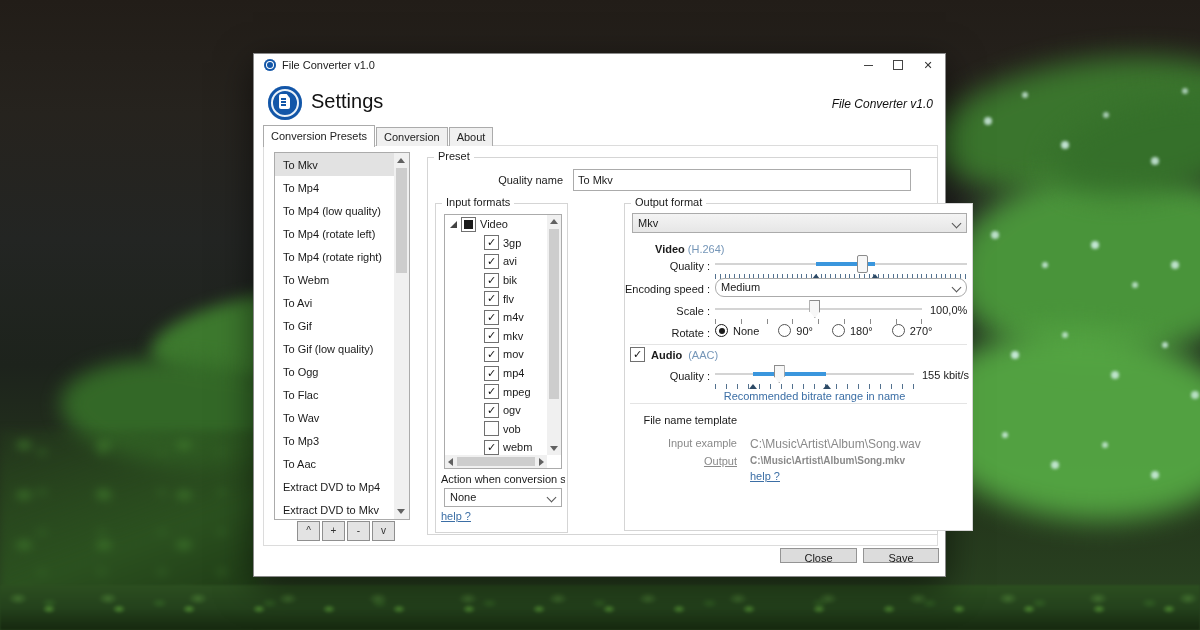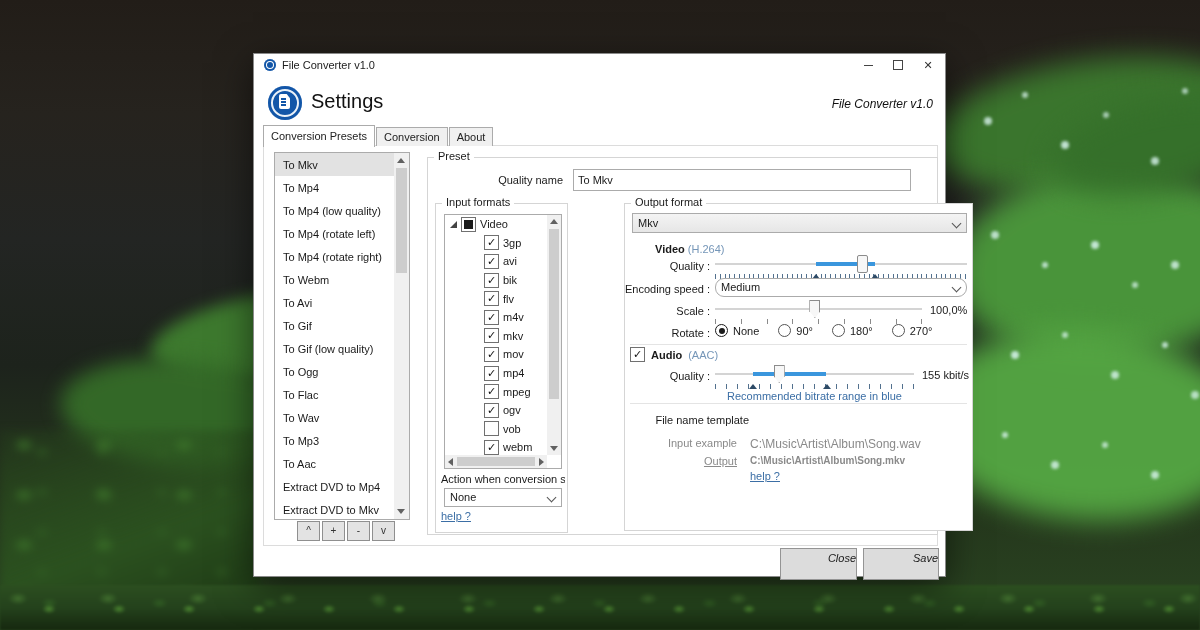--- a/index.html
+++ b/index.html
@@ -136,22 +136,22 @@
   .radio.sel::after{content:"";position:absolute;left:2.5px;top:2.5px;width:6px;height:6px;border-radius:50%;background:#1a1a1a;}
   .radio-item{display:flex;align-items:center;gap:5px;color:#1a1a1a;}
 
   .codec{color:#7596b8;}
   .bold{font-weight:bold;}
   .link{color:#3b6ea5;text-decoration:underline;}
   .hint-blue{color:#3b6ea5;}
   .gray-txt{color:#8a8a8a;}
   .sep{position:absolute;left:5px;right:5px;height:1px;background:#e4e4e4;}
 
-  .footer-btn{position:absolute;height:32px;border:1px solid #949494;background:#dcdcdc;
-    text-align:right;line-height:19px;font-size:11px;color:#1a1a1a;box-sizing:border-box;font-style:italic;}
+  .footer-btn{position:absolute;height:15px;border:1px solid #949494;background:#dcdcdc;
+    text-align:center;line-height:19px;font-size:11px;color:#1a1a1a;box-sizing:border-box;}
 </style>
 </head>
 <body>
 
 <div class="stage">
   <div class="bg-base"></div>
   <div class="leaf leaf5"></div>
   <div class="leaf leaf6"></div>
   <div class="leaf leaf1"></div>
   <div class="leaf leaf2"></div>
@@ -366,25 +366,25 @@
           <span class="label-r" style="left:0;width:85px;top:166px;">Quality :</span>
           <div class="slider pent has-range" style="left: 90px; top: 161px; width: 199px; --thumb: 32%; --b0: 19%; --b1: 56%;">
             <span class="track"></span>
             <span class="range"></span>
             <span class="thumb"></span>
           </div>
           <div class="ticks med" style="left:90px;top:180px;width:199px;"></div>
           <span class="tickmark" style="left:124px;top:180px;"></span>
           <span class="tickmark" style="left:198px;top:180px;"></span>
           <span style="position:absolute;left:297px;top:165px;">155 kbit/s</span>
-          <div class="hint-blue" style="position:absolute;left:90px;top:186px;width:199px;text-align:center;">Recommended bitrate range in blue</div>
+          <div class="hint-blue" style="position:absolute;left:90px;top:186px;width:199px;text-align:center;">Recommended bitrate range in name</div>
 
           <div class="sep" style="top:199px;"></div>
 
-          <span class="label-r" style="left:12px;width:112px;top:210px;">File name template</span>
+          <span class="label-r" style="left:0;width:112px;top:210px;">File name template</span>
           <span class="label-r gray-txt" style="left:0;width:112px;top:233px;">Input example</span>
           <span class="gray-txt" style="position:absolute;left:125px;top:233px;font-size:12px;">C:\Music\Artist\Album\Song.wav</span>
           <span class="label-r gray-txt" style="left:0;width:112px;top:251px;text-decoration:underline;">Output</span>
           <span class="gray-txt" style="position:absolute;left:125px;top:251px;font-size:10px;font-weight:bold;">C:\Music\Artist\Album\Song.mkv</span>
           <span class="link" style="position:absolute;left:125px;top:266px;">help ?</span>
         </div>
       </div>
     </div>
 
     <div class="footer-btn" style="left:526px;top:494px;width:77px;">Close</div>

